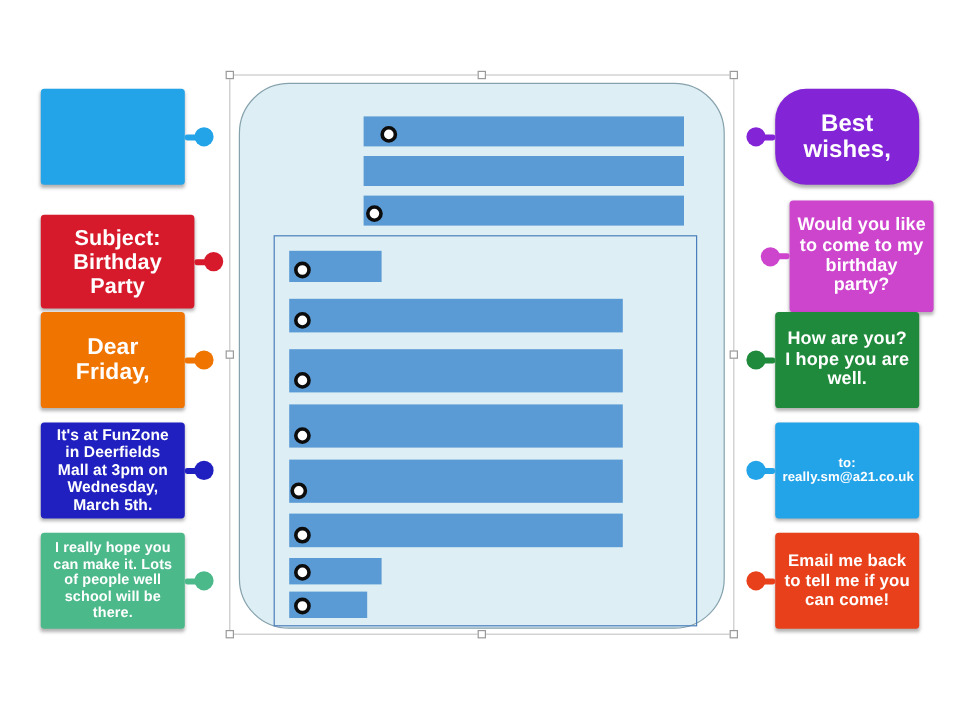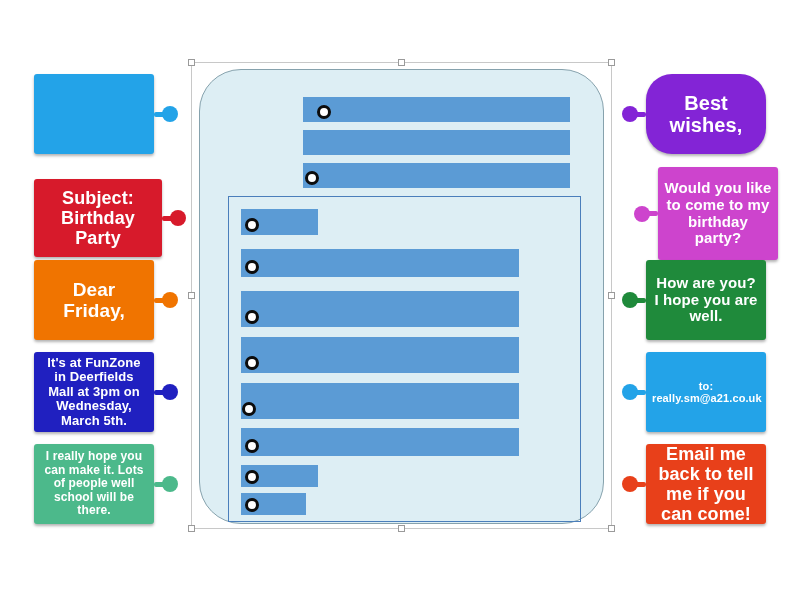--- a/index.html
+++ b/index.html
@@ -236,21 +236,21 @@
           <div class="knob" style="background: rgb(31, 138, 59);"></div>
         </div>
       </div>
       <div class="card" style="left: 646px; top: 352px; width: 120px; height: 80px; background: rgb(35, 163, 232); font-size: 11px;">
         <span class="card-text">to: really.sm@a21.co.uk</span>
         <div class="connector left" style="width: 22px;">
           <div class="stick" style="background: rgb(35, 163, 232);"></div>
           <div class="knob" style="background: rgb(35, 163, 232);"></div>
         </div>
       </div>
-      <div class="card" style="left: 646px; top: 444px; width: 120px; height: 80px; background: rgb(232, 64, 26); font-size: 18px;">
+      <div class="card" style="left: 646px; top: 444px; width: 120px; height: 80px; background: rgb(232, 64, 26); font-size: 14px;">
         <span class="card-text">Email me back to tell me if you can come!</span>
         <div class="connector left" style="width: 22px;">
           <div class="stick" style="background: rgb(232, 64, 26);"></div>
           <div class="knob" style="background: rgb(232, 64, 26);"></div>
         </div>
       </div>
     </div>
 
 </div>
 

